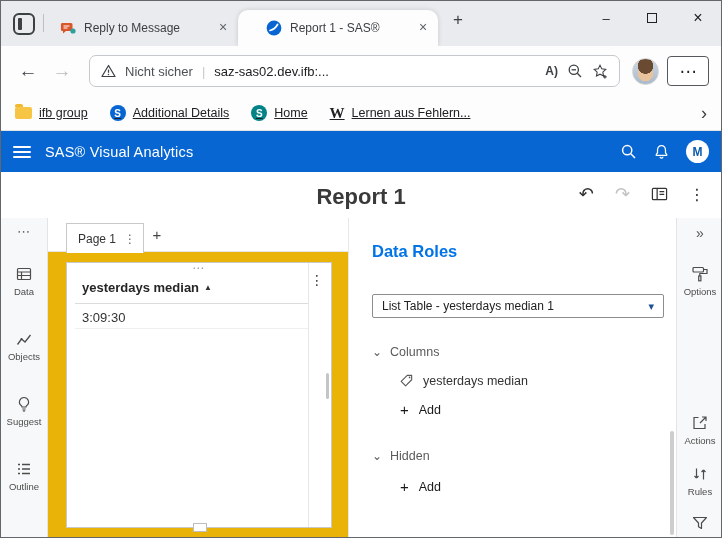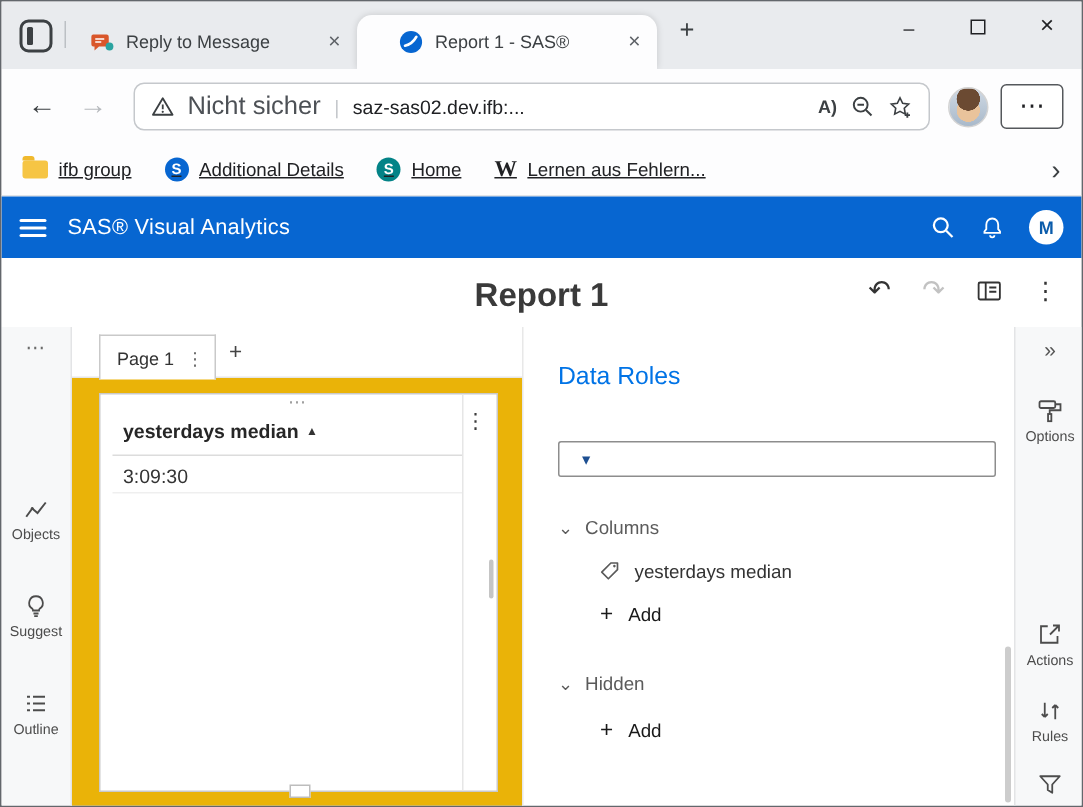--- a/index.html
+++ b/index.html
@@ -25,21 +25,21 @@
   .newtab { font-size:17px; color:#3c4043; margin:0 0 16px 10px; width:20px; text-align:center; flex:none; }
   .wincontrols { position:absolute; right:0; top:0; display:flex; }
   .wc { width:46px; height:34px; display:flex; align-items:center; justify-content:center; font-size:13px; color:#202124; }
   .maxbox { width:10px; height:10px; border:1px solid #202124; display:block; }
 
   
   .toolbar { left:0; top:45px; width:100%; height:50px; background:#fdfdfe; display:flex; align-items:center; padding:0 12px; gap:4px; }
   .navbtn { font-size:19px; width:30px; text-align:center; color:#3c4043; flex:none; }
   .navbtn.disabled { color:#b7babe; }
   .addressbar { flex:1; height:32px; background:#fff; border:1px solid #c5c8cc; border-radius:7px; display:flex; align-items:center; padding:0 11px; gap:9px; margin:0 8px; min-width:0; }
-  .sec-label { font-size:17px; color:#4d5156; white-space:nowrap; }
+  .sec-label { font-size:13px; color:#4d5156; white-space:nowrap; }
   .addr-sep { color:#c5c8cc; font-size:13px; }
   .url { font-size:13px; color:#202124; flex:1; min-width:0; overflow:hidden; white-space:nowrap; }
   .addr-ic { flex:none; color:#3c4043; font-size:12.5px; display:flex; align-items:center; }
   .avatar-toolbar { width:27px; height:27px; border-radius:50%; flex:none; border:1px solid #d3d3d3;
       background:
         radial-gradient(circle at 50% 28%, #6b4a32 0 35%, rgba(0,0,0,0) 36%),
         radial-gradient(circle at 50% 58%, #e9c39b 0 40%, rgba(0,0,0,0) 41%),
         linear-gradient(#cfd9e4,#a9b9ca); }
   .menu-btn { width:42px; height:30px; border:1px solid #55585c; border-radius:4px; display:flex; align-items:center; justify-content:center; font-size:17px; color:#202124; background:#fff; flex:none; margin-left:4px; }
 
@@ -94,21 +94,21 @@
   .obj-sort { font-size:8px; margin-left:5px; color:#333; vertical-align:2px; }
   .obj-divider  { position:absolute; top:40px; left:8px; width:233px; height:1px; background:#dcdcdc; }
   .obj-divider2 { position:absolute; top:65px; left:8px; width:233px; height:1px; background:#efefef; }
   .obj-value { position:absolute; top:47px; left:15px; font-size:13px; color:#333; }
   .obj-colline { position:absolute; top:0; bottom:0; left:241px; width:1px; background:#e6e6e6; }
   .obj-vscroll { position:absolute; right:2px; top:110px; width:3px; height:26px; background:#c5c5c5; border-radius:2px; }
   .obj-hnotch { position:absolute; bottom:-5px; left:126px; width:14px; height:9px; background:#fff; border:1px solid #bdbdbd; }
 
   
   .roles-panel { left:347px; top:217px; width:328px; height:321px; background:#fff; border-left:1px solid #e8e8e8; }
-  .panel-title { position:absolute; left:23px; top:24px; font-size:16.5px; color:#0073e6; }
+  .panel-title { position:absolute; left:23px; top:24px; font-size:16.5px; color:#0073e6;font-weight:bold; }
   .obj-selector { position:absolute; left:23px; top:76px; width:292px; height:24px; border:1px solid #8d8d8d; border-radius:2px; background:#fff; display:flex; align-items:center; padding:0 9px; font-size:12px; color:#222; }
   .selector-text { flex:1; white-space:nowrap; overflow:hidden; }
   .selector-caret { color:#1d4f91; font-size:11px; margin-left:6px; }
   .section-hdr { position:absolute; left:23px; display:flex; align-items:center; gap:8px; font-size:12.5px; color:#5b5b5b; }
   .chev { font-size:12px; color:#5b5b5b; line-height:1; }
   .role-item { position:absolute; left:50px; top:155px; display:flex; align-items:center; gap:9px; font-size:12.5px; color:#333; }
   .add-btn { position:absolute; left:51px; display:flex; align-items:center; gap:10px; font-size:12.5px; color:#1a1a1a; }
   .plus-g { font-size:15px; line-height:1; color:#1a1a1a; }
   .panel-scroll { position:absolute; right:2px; top:213px; width:4px; height:104px; background:#cdcdcd; border-radius:2px; }
 
@@ -247,20 +247,29 @@
             <path d="M6.5 2v12M9 5.5h5M9 8.5h5"></path>
           </svg>
       </span>
       <span class="rb-dots">⋮</span>
     </div>
   </div>
 
   <div class="abs left-rail">
     <div class="rail-dots">⋯</div>
 
+    <div class="rail-item" style="top:42px;">
+      <span class="ic">
+        <svg width="18" height="18" viewBox="0 0 18 18" fill="none" stroke="#4c4c4c" stroke-width="1.2">
+            <rect x="2.5" y="3.5" width="13" height="11" rx="1"></rect>
+            <path d="M2.5 7h13M2.5 10.5h13M6.5 7v7.5"></path>
+          </svg>
+      </span>
+      <div class="lbl">Data</div>
+    </div>
 
     <div class="rail-item" style="top:107px;">
       <span class="ic">
         <svg width="18" height="18" viewBox="0 0 18 18" fill="none" stroke="#4c4c4c" stroke-width="1.3">
             <path d="M2.5 14.5l4-5.5 3.5 3 5.5-7"></path>
             <circle cx="6.5" cy="9" r="1" fill="#4c4c4c" stroke="none"></circle>
           </svg>
       </span>
       <div class="lbl">Objects</div>
     </div>
@@ -304,20 +313,21 @@
       <div class="obj-colline"></div>
       <div class="obj-vscroll"></div>
       <div class="obj-hnotch"></div>
     </div>
   </div>
 
   <div class="abs roles-panel">
     <div class="panel-title">Data Roles</div>
 
     <div class="obj-selector">
+      <span class="selector-text">List Table - yesterdays median 1</span>
       <span class="selector-caret">▾</span>
     </div>
 
     <div class="section-hdr" style="top:127px;">
       <span class="chev">⌄</span>
       <span>Columns</span>
     </div>
 
     <div class="role-item">
       <span>

